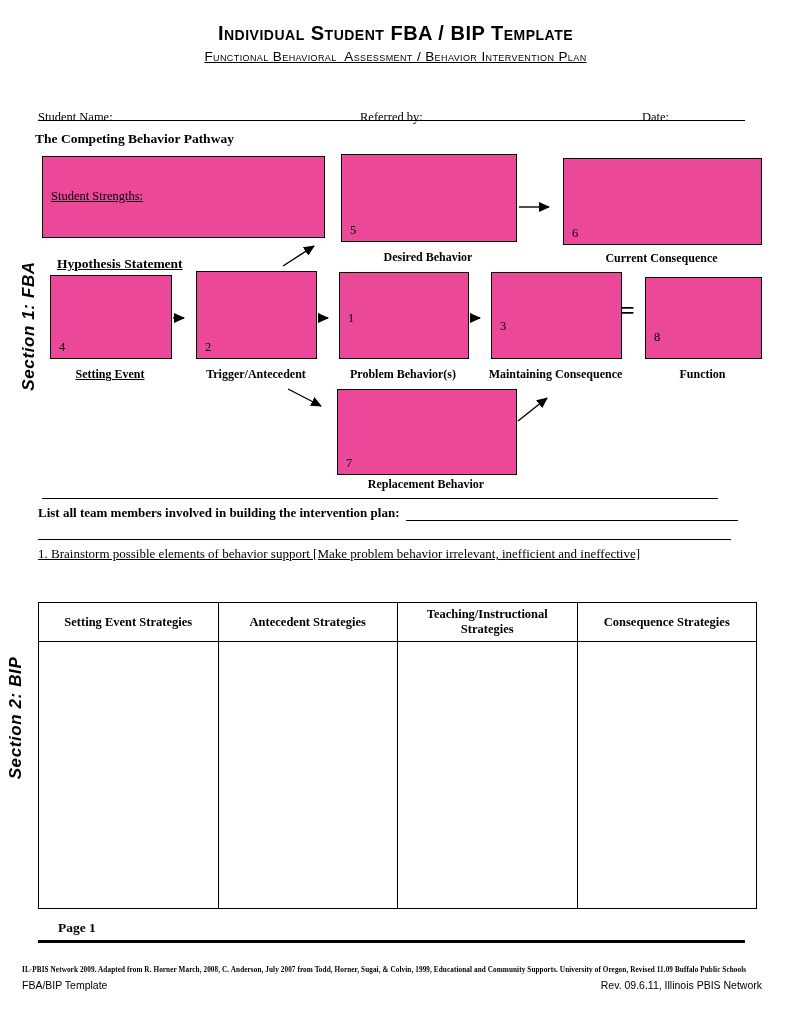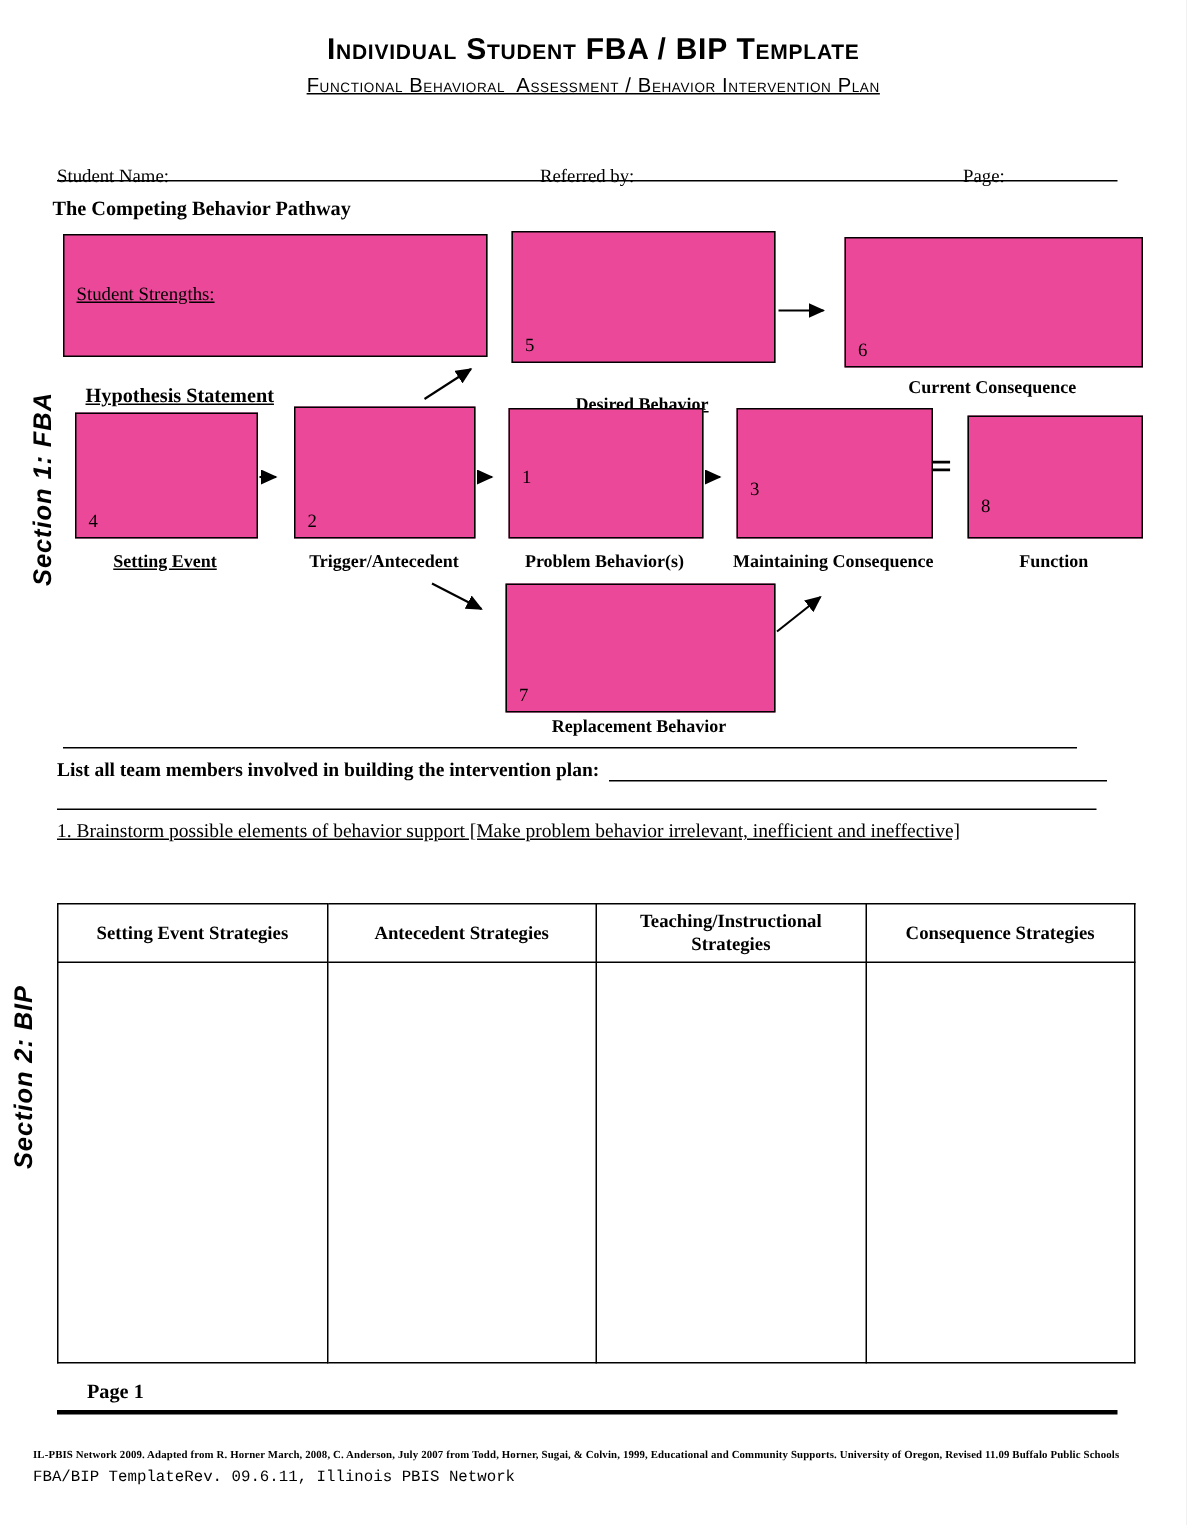--- a/index.html
+++ b/index.html
@@ -55,36 +55,36 @@
   table.strategies th,table.strategies td{border:1.8px solid #000;}
   table.strategies th{
     font-weight:bold;font-size:12.5px;text-align:center;vertical-align:middle;
     height:34px;padding:2px 10px;font-family:"Liberation Serif",serif;
   }
   table.strategies td{height:264px;vertical-align:top;}
 
   .page-label{top:920px;left:58px;font-weight:bold;font-size:13.5px;}
   .credits{top:966px;left:22px;width:742px;font-size:7.2px;font-weight:600;letter-spacing:0.1px;}
   .footer-row{
-    top:979px;left:22px;width:740px;display:flex;
-    font-family:Liberation Mono, monospace;font-size:10.5px;
+    top:979px;left:22px;width:740px;display:flex;justify-content:space-between;
+    font-family:Liberation Sans, sans-serif;font-size:10.5px;
   }
   svg.arrows{position:absolute;left:0;top:0;width:791px;height:1023px;pointer-events:none;}
 </style>
 </head>
 <body>
 
 <div class="page">
 
   <div class="abs doc-title">Individual Student FBA / BIP Template</div>
   <div class="abs doc-subtitle">Functional Behavioral  Assessment / Behavior Intervention Plan</div>
 
   <div class="abs field-label" style="left:38px;">Student Name:</div>
   <div class="abs field-label" style="left:360px;">Referred by:</div>
-  <div class="abs field-label" style="left:642px;">Page:</div>
+  <div class="abs field-label" style="left:642px;">Date:</div>
   <div class="abs rule" style="top:120px;left:38px;width:707px;"></div>
 
   <div class="abs pathway-heading">The Competing Behavior Pathway</div>
 
   <div class="abs vlabel" style="left:-55px;top:315px;width:170px;height:22px;">Section 1: FBA</div>
   <div class="abs vlabel" style="left:-73px;top:707px;width:180px;height:22px;">Section 2: BIP</div>
 
   <svg class="arrows" viewBox="0 0 791 1023">
     <defs>
       <marker id="ah" markerUnits="userSpaceOnUse" markerWidth="12" markerHeight="10" refX="10" refY="5" orient="auto">
@@ -100,21 +100,21 @@
     <line x1="518" y1="421" x2="547" y2="398" stroke="#000" stroke-width="1.4" marker-end="url(#ah)"></line>
   </svg>
 
   <div class="abs fbox" style="left:42px;top:156px;width:281px;height:80px;">
     <span class="strengths-text">Student Strengths:</span>
   </div>
 
   <div class="abs fbox" style="left:341px;top:154px;width:174px;height:86px;">
     <span class="boxnum num-bl">5</span>
   </div>
-  <div class="abs box-label" style="left:341px;top:262px;width:174px;text-decoration:underline;">Desired Behavior</div>
+  <div class="abs box-label" style="left:341px;top:250px;width:174px;">Desired Behavior</div>
 
   <div class="abs fbox" style="left:563px;top:158px;width:197px;height:85px;">
     <span class="boxnum num-bl">6</span>
   </div>
   <div class="abs box-label" style="left:563px;top:251px;width:197px;">Current Consequence</div>
 
   <div class="abs hypothesis">Hypothesis Statement</div>
 
   <div class="abs fbox" style="left:50px;top:275px;width:120px;height:82px;">
     <span class="boxnum num-bl">4</span>

